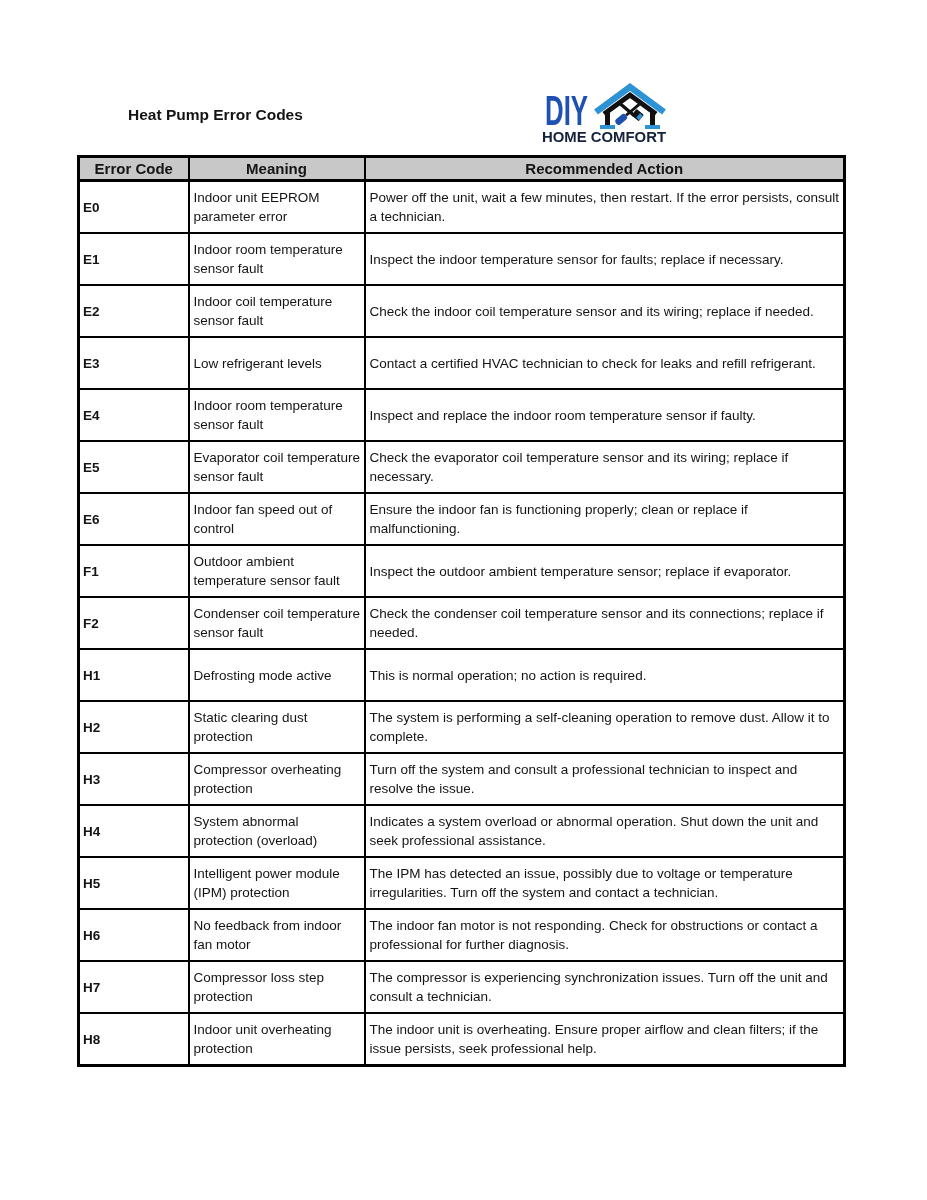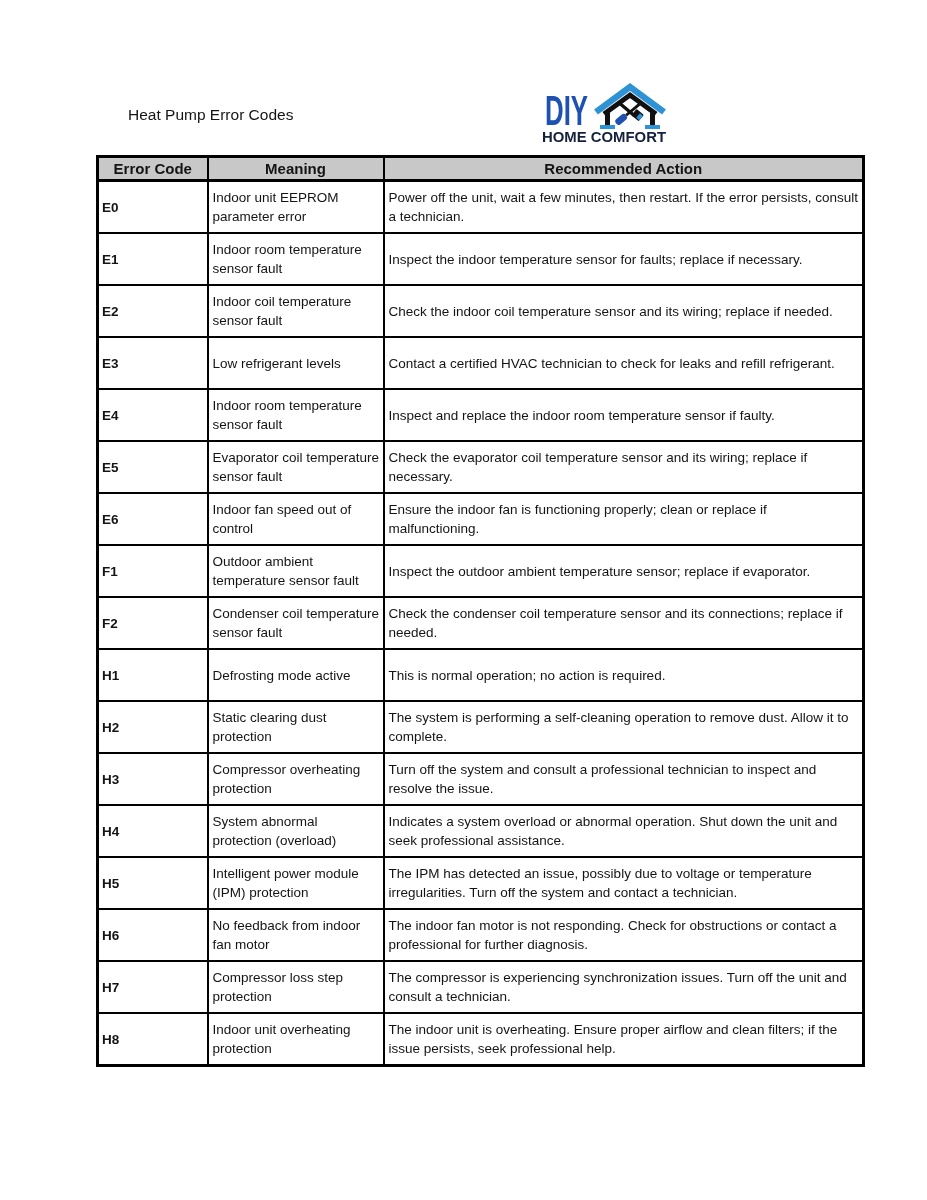--- a/index.html
+++ b/index.html
@@ -14,41 +14,40 @@
     width: 927px;
     height: 1200px;
     background: #ffffff;
     overflow: hidden;
   }
   .doc-title {
     position: absolute;
     left: 128px;
     top: 106px;
     font-size: 15.5px;
-    font-weight: normal;
+    font-weight: bold;
     color: #141414;
     white-space: nowrap;
   }
   .logo {
     position: absolute;
     left: 538px;
     top: 82px;
     width: 132px;
     height: 64px;
     text-align: center;
   }
   table.err-table {
     position: absolute;
     left: 77px;
     top: 155px;
     width: 769px;
     border-collapse: collapse;
     table-layout: fixed;
     border: 3px solid #000000;
-    margin-left: 19px;
   }
   .err-table col.c-code    { width: 110px; }
   .err-table col.c-meaning { width: 176px; }
   .err-table th {
     background: #c8c8c8;
     border: 2px solid #000000;
     border-bottom: 3px solid #000000;
     font-size: 15px;
     font-weight: bold;
     text-align: center;

